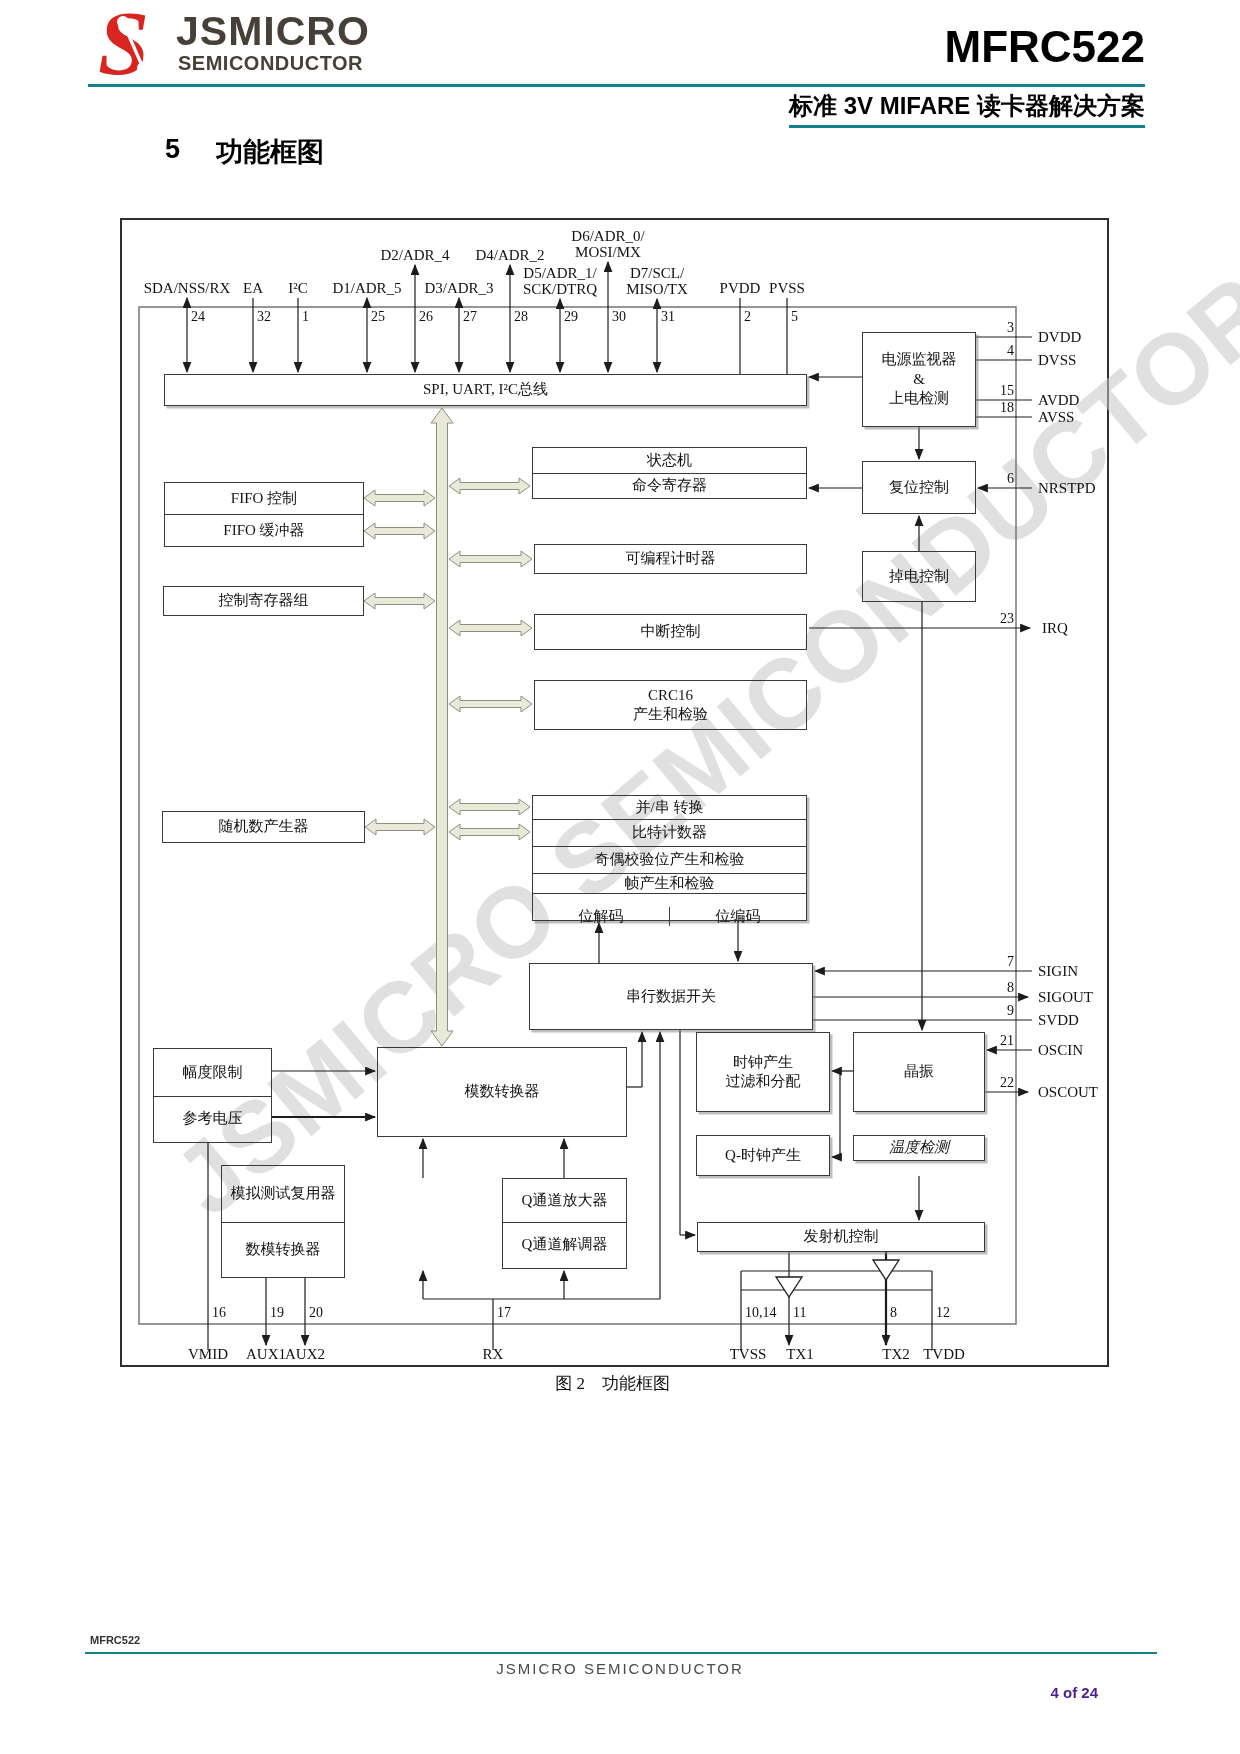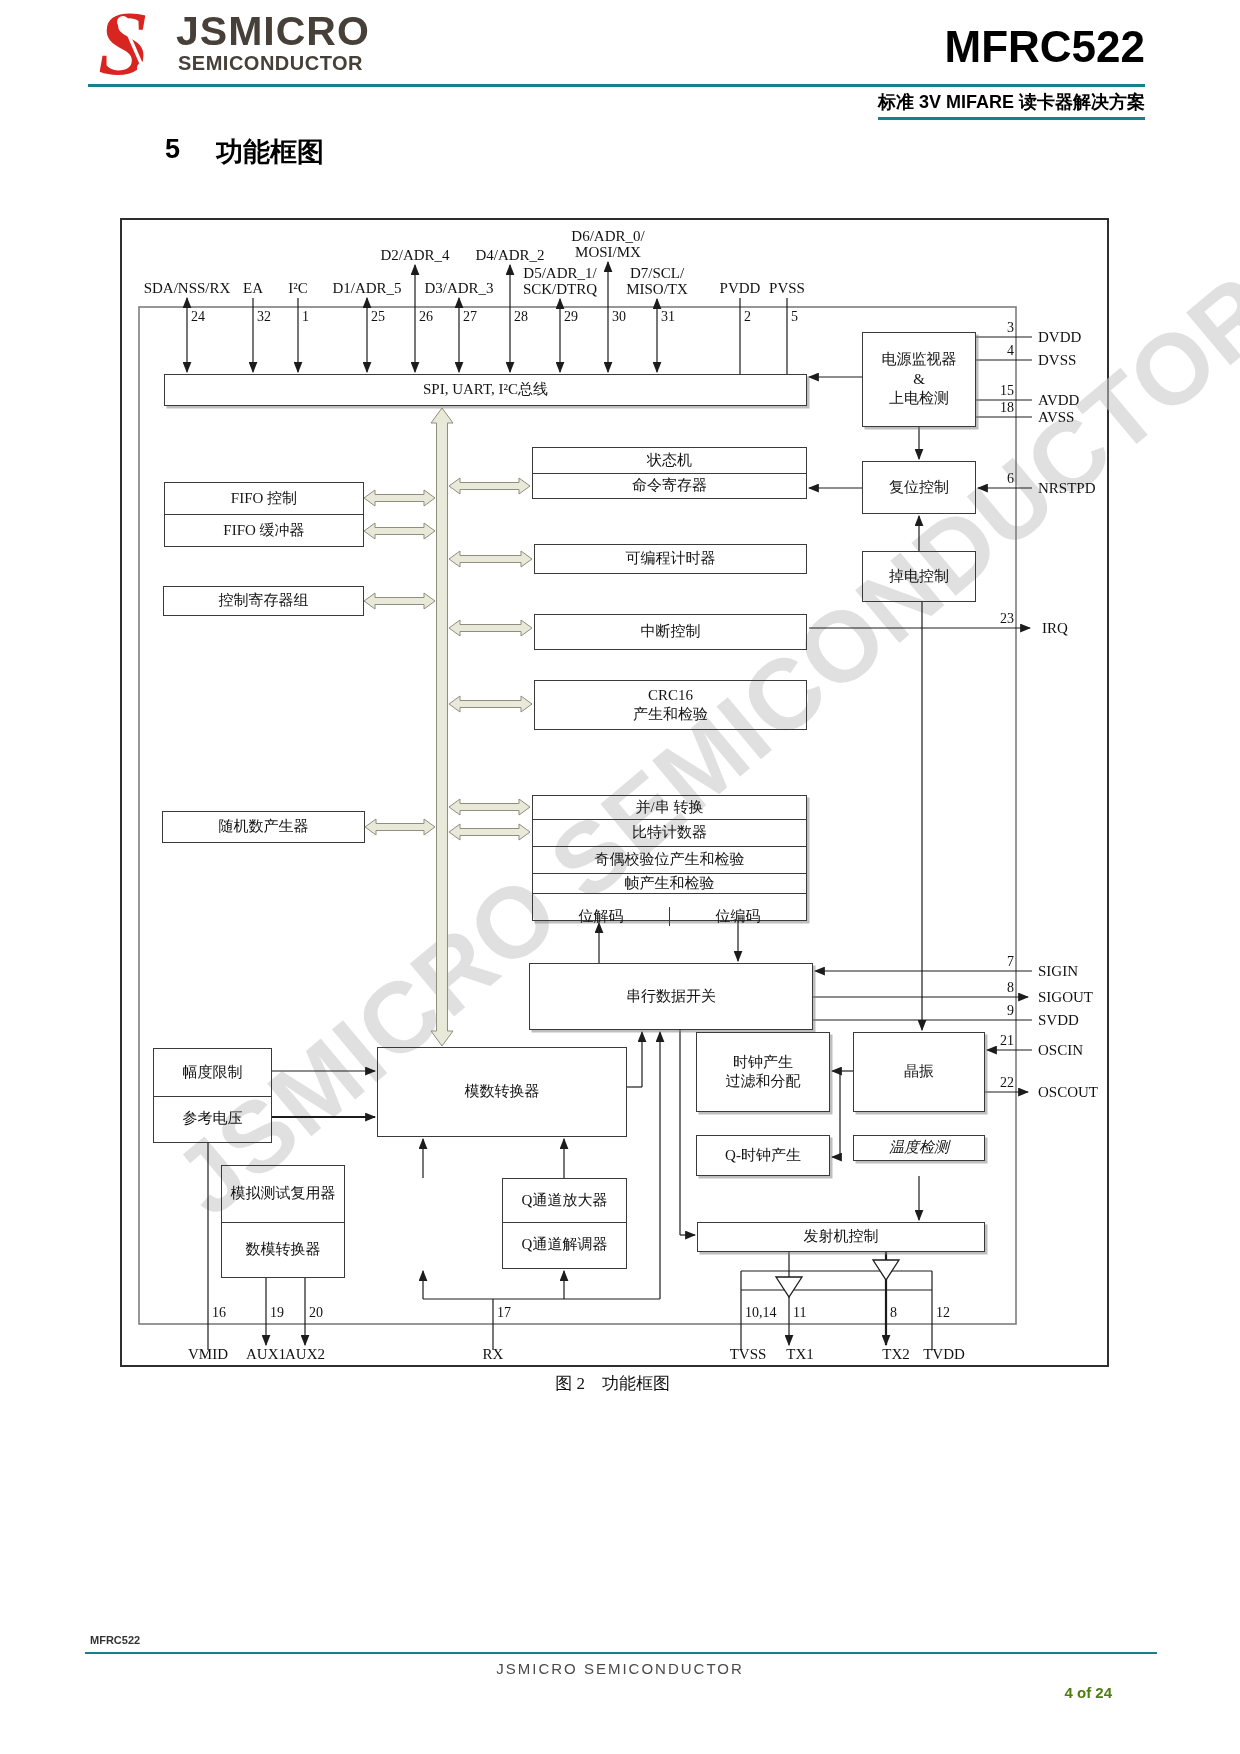--- a/index.html
+++ b/index.html
@@ -3,21 +3,21 @@
 <meta charset="utf-8">
 <style>
   html,body{margin:0;padding:0;background:#fff;}
   body{width:1240px;height:1754px;position:relative;font-family:"Liberation Sans",sans-serif;overflow:hidden;}
   
   .logo-mark{position:absolute;left:98px;top:6px;z-index:2;}
   .logo-title{position:absolute;left:176px;top:8px;font-size:41px;font-weight:bold;color:#474038;letter-spacing:1px;}
   .logo-sub{position:absolute;left:178px;top:52px;font-size:20px;font-weight:bold;color:#474038;letter-spacing:.5px;}
   .product{position:absolute;right:95px;top:22px;font-size:44px;font-weight:bold;color:#000;}
   .hline1{position:absolute;left:88px;top:84px;width:1057px;height:3px;background:#17808e;}
-  .subtitle{position:absolute;right:95px;top:90px;font-size:18px;font-weight:bold;color:#000;padding-bottom:3px;border-bottom:3px solid #17808e;}
+  .subtitle{position:absolute;right:95px;top:90px;font-size:24px;font-weight:bold;color:#000;padding-bottom:3px;border-bottom:3px solid #17808e;}
   .section-h{position:absolute;left:165px;top:134px;font-size:27px;font-weight:bold;color:#000;display:flex;gap:36px;}
   
   #figure{position:absolute;left:120px;top:218px;width:985px;height:1145px;border:2px solid #2e2e2e;box-sizing:content-box;}
   #wires{position:absolute;left:0;top:0;z-index:2;}
   .watermark{position:absolute;left:30px;top:930px;z-index:1;transform:rotate(-40deg);transform-origin:0 0;
              font-size:100px;font-weight:bold;color:#c7c7c7;opacity:.55;white-space:nowrap;letter-spacing:1px;pointer-events:none;}
   .box{position:absolute;border:1.3px solid #3a3a3a;box-sizing:border-box;display:flex;align-items:center;justify-content:center;
        text-align:center;font:15px/1.3 "Liberation Serif","DejaVu Serif",serif;color:#141414;z-index:3;background:transparent;}
   .box.rows{display:block;padding:0;}
   .row{display:flex;align-items:center;justify-content:center;box-sizing:border-box;width:100%;}
@@ -31,21 +31,21 @@
   .rnum{width:36px;text-align:right;}
   .plabel{position:absolute;z-index:3;font:15px "Liberation Serif","DejaVu Serif",serif;color:#111;white-space:nowrap;}
   .tlabel,.blabel{position:absolute;z-index:3;font:15px/16px "Liberation Serif","DejaVu Serif",serif;color:#111;
           transform:translateX(-50%);text-align:center;white-space:pre-line;}
   .caption{position:absolute;left:120px;top:1372px;width:985px;text-align:center;
            font:17px "Liberation Serif","DejaVu Serif",serif;color:#111;}
   
   .f-doc{position:absolute;left:90px;top:1634px;font-size:11px;font-weight:bold;color:#333;}
   .f-line{position:absolute;left:85px;top:1652px;width:1072px;height:2px;background:#17808e;}
   .f-company{position:absolute;left:0;top:1660px;width:1240px;text-align:center;font-size:15px;color:#4a4a4a;letter-spacing:2px;}
-  .f-page{position:absolute;right:128px;top:1684px;font-size:15px;font-weight:bold;color:#4d7c0f;}
+  .f-page{position:absolute;right:142px;top:1684px;font-size:15px;font-weight:bold;color:#4c1d95;}
 </style>
 </head>
 <body>
 
 <div class="logo-mark">
   <svg width="72" height="80" viewBox="0 0 72 80">
     <text x="0" y="68" font-size="92" font-weight="bold" font-style="italic" font-family="Liberation Serif, DejaVu Serif, serif" fill="#d8251f">S</text>
     <line x1="25" y1="16" x2="45" y2="62" stroke="#ffffff" stroke-width="3.2"></line>
     <circle cx="25" cy="16" r="6" fill="#ffffff"></circle>
     <circle cx="45" cy="62" r="6" fill="#ffffff"></circle>

